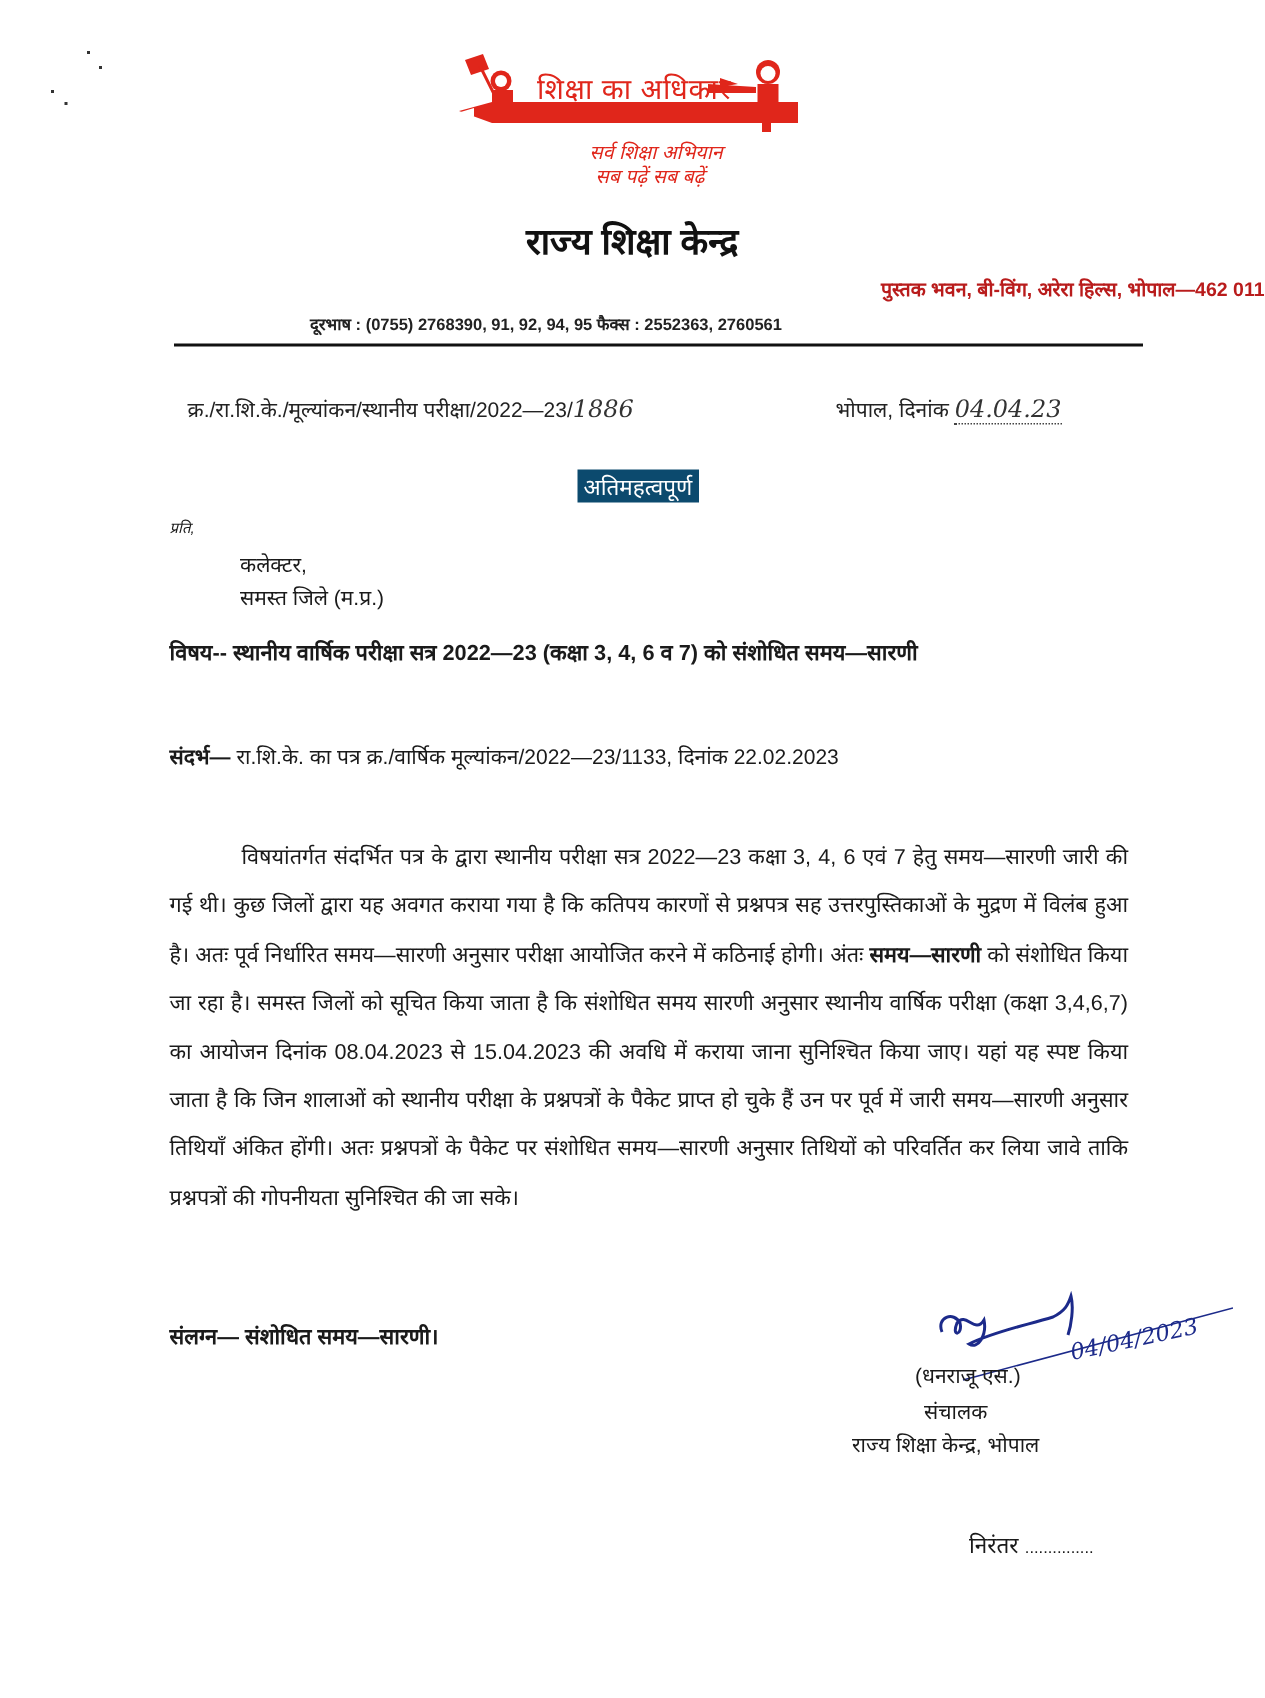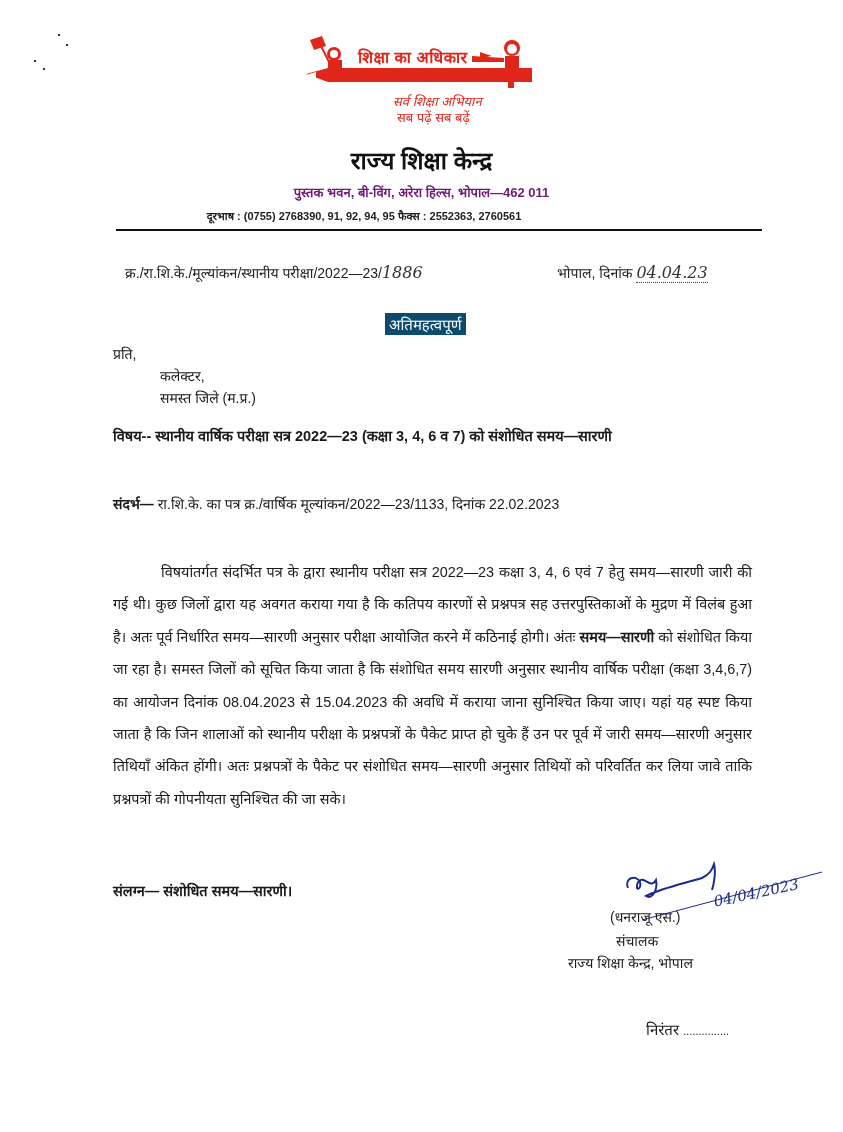--- a/index.html
+++ b/index.html
@@ -4,35 +4,35 @@
   <style>
     html, body { margin: 0; padding: 0; background: #ffffff; }
     body {
       width: 843px; height: 1132px; position: relative; overflow: hidden;
       font-family: "Liberation Sans", "DejaVu Sans", sans-serif; color: #1a1a1a;
     }
     .abs { position: absolute; }
     
     .logo { left: 300px; top: 34px; width: 240px; height: 90px; }
     .logo svg { position: absolute; left: 0; top: 0; }
-    .logo-title { position: absolute; left: 58px; top: 12px; font-size: 16px; font-weight: bold; color: #e0261b; letter-spacing: 0.5px; }
+    .logo-title { position: absolute; left: 58px; top: 12px; font-size: 19px; font-weight: normal; color: #e0261b; letter-spacing: 0.5px; }
     .logo-line1 { position: absolute; left: 93px; top: 58px; font-size: 13px; color: #e0261b; font-style: italic; }
-    .logo-line2 { position: absolute; left: 97px; top: 74px; font-size: 13px; color: #e0261b; }
+    .logo-line2 { position: absolute; left: 97px; top: 74px; font-size: 13px; color: #e0261b; font-style: italic; }
     
     .org-title { left: 0; width: 843px; top: 143px; text-align: center; font-size: 24px; font-weight: bold; color: #111; padding-left: 0px; }
-    .org-address { left: 0; width: 843px; top: 183px; text-align: center; font-size: 13px; font-weight: bold; color: #701a75; box-sizing: border-box; }
+    .org-address { left: 0; width: 843px; top: 183px; text-align: right; font-size: 13px; font-weight: bold; color: #b91c1c; box-sizing: border-box; }
     .org-phone { left: 0; width: 698px; top: 208px; text-align: center; font-size: 11px; font-weight: bold; color: #222; padding-left: 30px; box-sizing: border-box; }
     .rule { left: 116px; top: 229px; width: 646px; height: 2px; background: #111; }
     
     .ref-no { left: 125px; top: 263px; font-size: 14px; color: #222; }
     .ref-no .hw { font-family: "DejaVu Serif", serif; font-size: 16px; font-style: italic; color: #333; }
     .ref-date { left: 557px; top: 263px; font-size: 14px; color: #222; }
     .ref-date .hw { font-family: "DejaVu Serif", serif; font-style: italic; font-size: 16px; border-bottom: 1px dotted #444; color: #333; }
     .urgent { left: 385px; top: 313px; background: #0c4a6e; color: #fff; font-size: 15px; padding: 1px 4px; }
-    .to-label { left: 113px; top: 344px; font-size: 14px; }
+    .to-label { left: 113px; top: 344px; font-size: 10px; font-style: italic; }
     .to-line1 { left: 160px; top: 366px; font-size: 14px; }
     .to-line2 { left: 160px; top: 388px; font-size: 14px; }
     .subject { left: 113px; top: 425px; width: 645px; font-size: 14.5px; font-weight: bold; line-height: 23px; }
     .subject .label { font-weight: bold; }
     .subject .line2 { display: block; padding-left: 55px; }
     .reference { left: 113px; top: 494px; font-size: 14px; }
     .reference .label { font-weight: bold; margin-top: 13px; }
     .body-para { left: 113px; top: 556px; width: 639px; font-size: 14.4px; line-height: 32.4px; text-align: justify; text-align-last: left; }
     .body-para .indent { display: inline-block; width: 48px; }
     .body-para b { font-weight: bold; }

